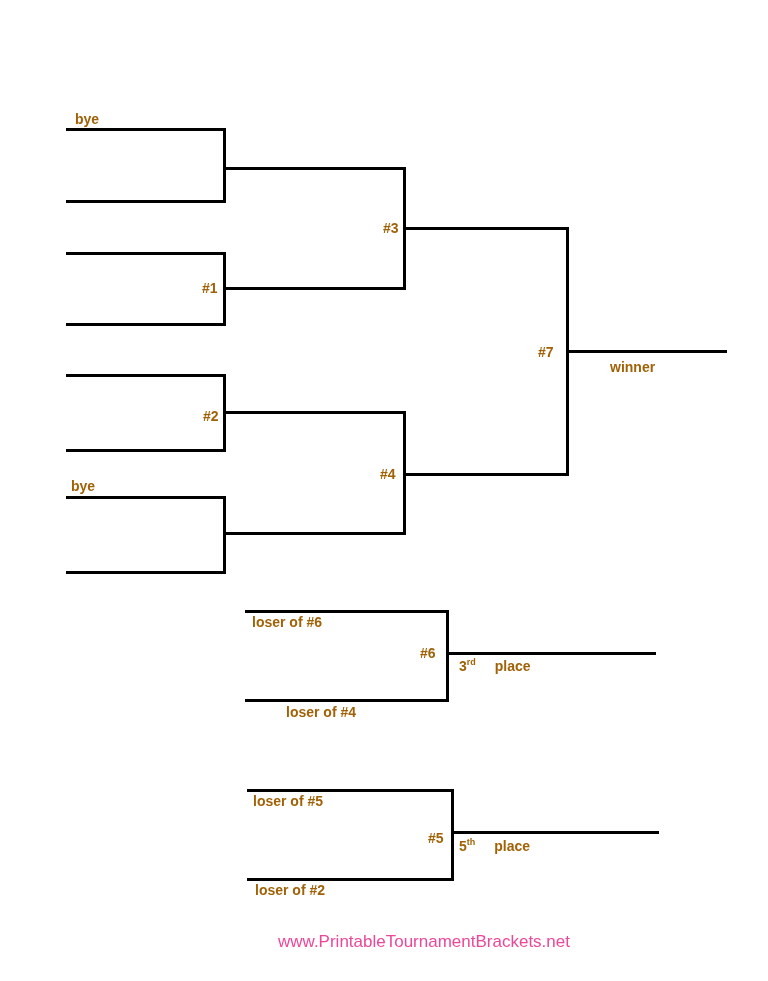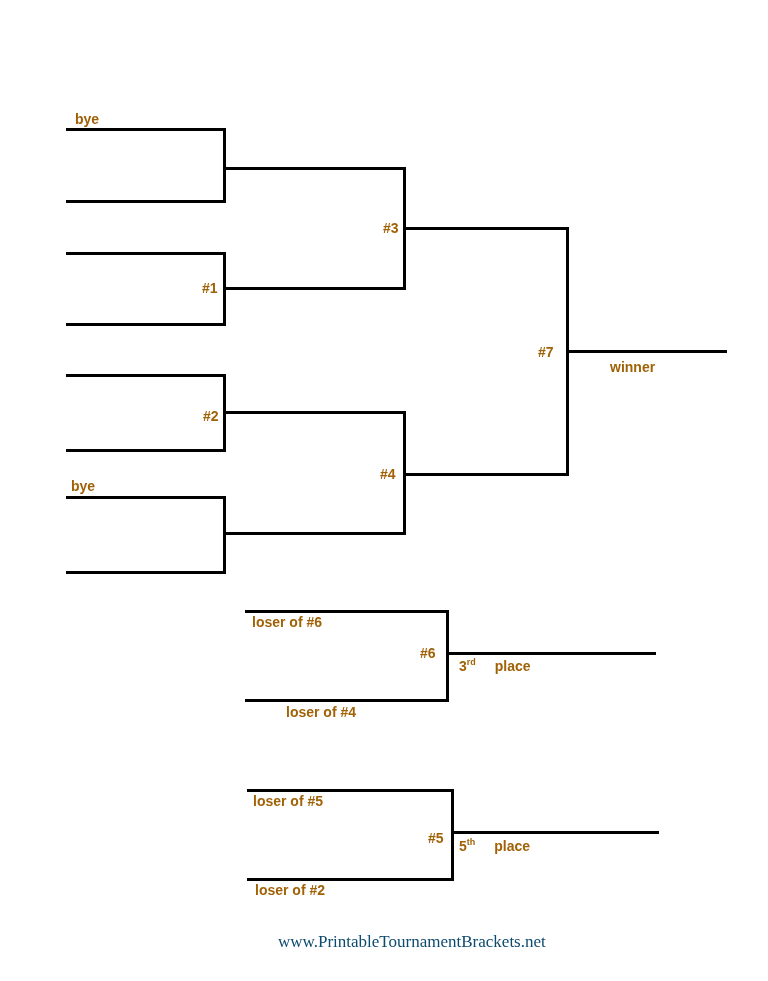--- a/index.html
+++ b/index.html
@@ -44,23 +44,23 @@
   .label sup {
     font-size: 9px;
     line-height: 0;
     vertical-align: super;
   }
   .label .word { margin-left: 19px; }
   .footer {
     position: absolute;
     left: 278px;
     top: 932px;
-    font-family: Liberation Serif, serif;
+    font-family: Liberation Sans, sans-serif;
     font-size: 17px;
-    color: #0c4a6e;
+    color: #ec4899;
     white-space: nowrap;
   }
 </style>
 </head>
 <body>
 
 <div class="page">
 
 
   <div class="label" style="left:75px; top:111px;">bye</div>

